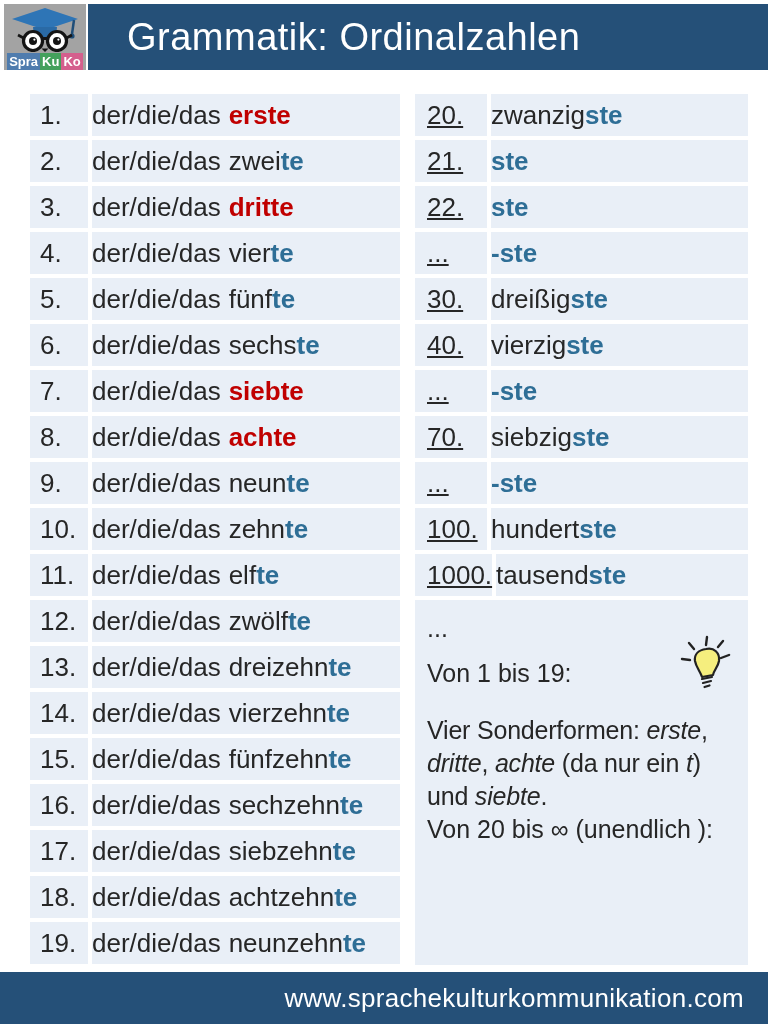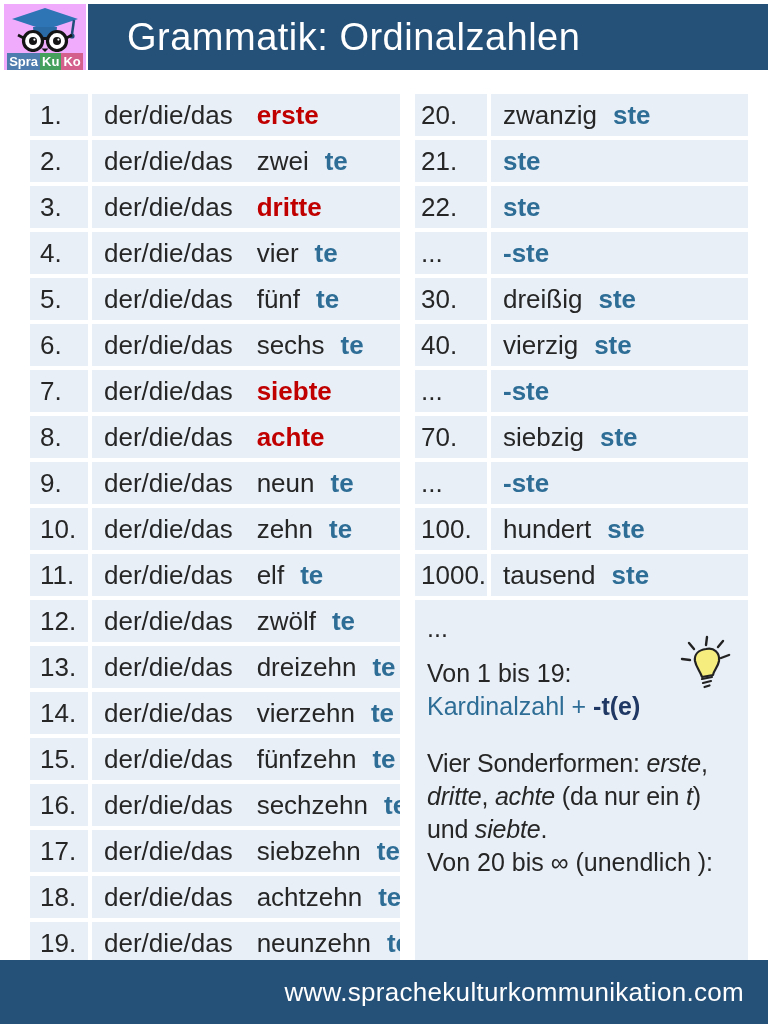--- a/index.html
+++ b/index.html
@@ -11,61 +11,61 @@
     --formula-navy:#1f3864;
   }
   html,body{margin:0;padding:0;}
   body{
     width:768px;height:1024px;position:relative;background:#ffffff;
     font-family:"Liberation Sans", sans-serif;color:var(--text-dark);
     overflow:hidden;
   }
   
   .logo-box{
-    position:absolute;left:4px;top:4px;width:82px;height:66px;background:#f0abfc;
+    position:absolute;left:4px;top:4px;width:82px;height:66px;background:#a3a3a3;
     display:flex;flex-direction:column;align-items:center;justify-content:flex-start;
   }
   .logo-text{display:inline-flex;font-size:13px;font-weight:bold;color:#fff;line-height:17px;margin-top:-3px;}
   .logo-text span{padding:0 2px;}
   .header-bar{
     position:absolute;left:88px;top:4px;right:0;height:66px;background:var(--header-blue);
     display:flex;align-items:center;
   }
   .header-title{
     color:#fff;font-size:38px;padding-left:26px;letter-spacing:0.5px;white-space:nowrap;margin-left:13px;
   }
   
   .col{position:absolute;display:flex;flex-direction:column;gap:4px;}
   .col-left{left:30px;top:94px;width:370px;}
   .col-right{left:415px;top:94px;width:333px;}
   .row{display:flex;gap:4px;height:42px;}
   .cell{background:var(--cell-bg);display:flex;align-items:center;font-size:26px;}
   .num-cell{flex:0 0 58px;padding-left:10px;box-sizing:border-box;}
-  .col-right .num-cell{flex:0 0 72px;padding-left:6px;}
-  .txt-cell{flex:1;padding-left:12px;white-space:nowrap;overflow:hidden;gap:16px;}
+  .col-right .num-cell{flex:0 0 72px;padding-left:12px;text-decoration:underline;}
+  .txt-cell{flex:1;white-space:nowrap;overflow:hidden;}
   .prefix{color:var(--text-dark);margin-right:8px;}
   .stem{color:var(--text-dark);}
   .suffix{color:var(--suffix-teal);font-weight:bold;}
   .special{color:var(--red);font-weight:bold;}
   
   .notes-cell{
     position:absolute;left:415px;top:600px;width:333px;height:365px;
     background:var(--cell-bg);box-sizing:border-box;padding:12px 8px 0 12px;
     font-size:25px;line-height:1.32;
   }
   .notes-ellipsis{margin-bottom:12px;}
   .rule-title{color:var(--text-dark);}
   .rule-formula{color:var(--suffix-teal);}
   .rule-formula b{color:var(--formula-navy);}
   .sonder{margin-top:24px;letter-spacing:-0.2px;}
   .sonder .it{font-style:italic;}
   .bulb{position:absolute;right:14px;top:34px;}
   
   .footer-bar{
-    position:absolute;left:0;right:0;bottom:0;height:64px;background:var(--header-blue);
+    position:absolute;left:0;right:0;bottom:0;height:52px;background:var(--header-blue);
     display:flex;align-items:center;justify-content:flex-end;
   }
   .footer-url{color:#fff;font-size:26px;padding-right:24px;letter-spacing:0.3px;}
 </style>
 </head>
 <body>
 
 <div class="logo-box">
   <span>
     <svg width="82" height="48" viewBox="0 0 82 48">
@@ -323,21 +323,20 @@
         <span class="stem">tausend</span>
         <span class="suffix">ste</span>
       </div>
     </div>
   </div>
 
 <div class="notes-cell">
   <div class="notes-ellipsis">...</div>
 
   <div class="rule-title">Von 1 bis 19:</div>
-  <div class="rule-formula"><span>Kardinalzahl + </span><b>-t(e)</b></div>
 
   <span class="bulb">
     <svg width="58" height="66" viewBox="0 0 58 66">
       <g stroke="#222" stroke-width="2.4" stroke-linecap="round">
         <line x1="31" y1="3" x2="30" y2="11"></line>
         <line x1="13" y1="9" x2="18" y2="15"></line>
         <line x1="47" y1="7" x2="42" y2="13"></line>
         <line x1="6" y1="25" x2="14" y2="26"></line>
         <line x1="53" y1="21" x2="45" y2="24"></line>
       </g>

